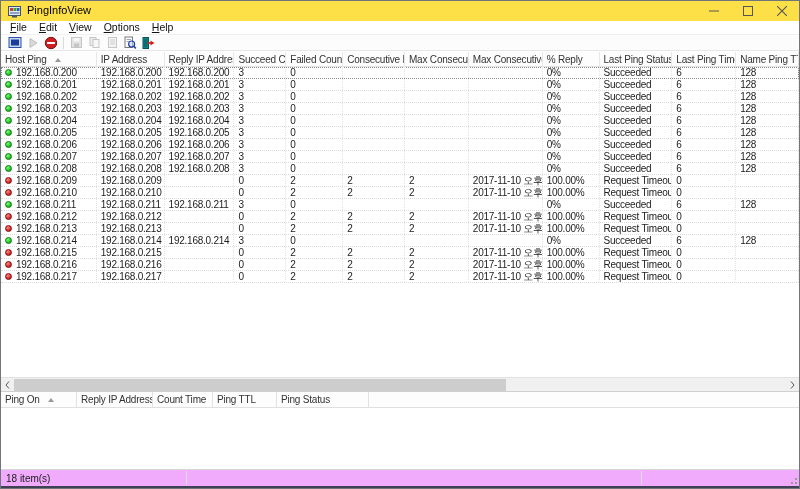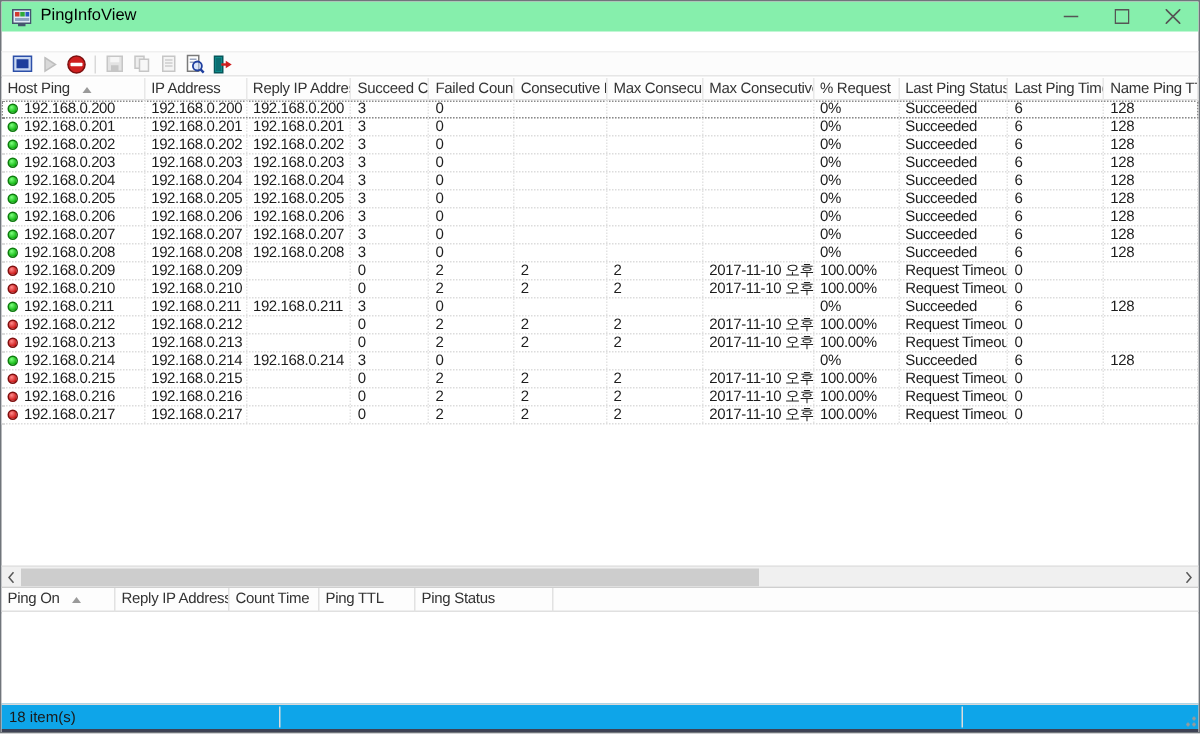--- a/index.html
+++ b/index.html
@@ -3,21 +3,21 @@
 <meta charset="utf-8">
 <style>
   * { margin:0; padding:0; box-sizing:border-box; }
   html,body { background:#e8e8e8; }
   body { font-family:"Liberation Sans","DejaVu Sans",sans-serif; }
   .window{
     position:relative; width:800px; height:489px; background:#fff;
     border:1px solid #70757b; overflow:hidden;
   }
   
-  .titlebar{ position:absolute; top:0; left:0; right:0; height:20px; background:#86efac;padding-left:24px; }
+  .titlebar{ position:absolute; top:0; left:0; right:0; height:20px; background:#fde047;padding-left:24px; }
   .app-icon{ position:absolute; left:7px; top:4px; width:13px; height:13px; }
   .title-text{ position:absolute; left:26px; top:3px; font-size:11px; color:#000; }
   .win-controls{ position:absolute; right:0; top:0; height:20px; display:flex; }
   .win-btn{ width:34px; height:20px; display:flex; align-items:center; justify-content:center; }
   
   .menubar{ position:absolute; top:20px; left:0; right:0; height:13px; background:#fff; font-size:10.5px; color:#111; padding-left:3px; }
   .menu-item{ display:inline-block; padding:0 6px; line-height:13px; }
   .menu-item u{ text-decoration:underline; }
   
   .toolbar{ position:absolute; top:33px; left:0; right:0; height:17px; background:#fcfcfc;
@@ -46,21 +46,21 @@
     border-top:1px solid #e2e2e2; }
   .hs-arrow{ position:absolute; top:0; width:13px; height:14px; display:flex; align-items:center; justify-content:center; color:#565656; font-size:9px; }
   .hs-left{ left:0; } .hs-right{ right:0; }
   .hs-thumb{ position:absolute; left:13px; top:1px; width:492px; height:12px; background:#cdcdcd; }
   
   .pane2-header{ position:absolute; top:390px; left:0; right:0; height:17px; background:#fdfdfd;
     border-top:1px solid #cfcfcf; border-bottom:1px solid #e0e0e0; display:flex; font-size:10px; color:#333; }
   .pane2-header .hcell{ height:16px; line-height:16px; border-right:1px solid #e2e2e2; }
   .pane2-body{ position:absolute; top:408px; left:0; right:0; height:60px; background:#fff; }
   
-  .statusbar{ position:absolute; top:468px; left:0; right:0; height:17px; background:#0ea5e9;
+  .statusbar{ position:absolute; top:468px; left:0; right:0; height:17px; background:#f0abfc;
     border-top:1px solid #d8d8d8; font-size:10px; color:#1a1a1a; }
   .sb-count{ position:absolute; left:5px; top:3px; }
   .sb-div1{ position:absolute; left:185px; top:1px; bottom:1px; width:1px; background:#dcdcdc; }
   .sb-link{ position:absolute; left:195px; top:3px; font-weight:bold; letter-spacing:-0.2px; }
   .sb-div2{ position:absolute; left:640px; top:1px; bottom:1px; width:1px; background:#dcdcdc; }
   .sb-grip{ position:absolute; right:1px; bottom:1px; width:10px; height:10px;
     background-image:radial-gradient(circle, #9a9a9a 1px, transparent 1.2px);
     background-size:4px 4px; background-position:bottom right;
     clip-path:polygon(100% 0, 100% 100%, 0 100%); }
   .bottomstrip{ position:absolute; top:485px; left:0; right:0; height:2px; background:#3e4254; }
@@ -92,20 +92,21 @@
           </svg>
       </div>
       <div class="win-btn">
         <svg width="10" height="10" viewBox="0 0 10 10">
             <path d="M0 0 L10 10 M10 0 L0 10" stroke="#555" stroke-width="1.1"></path>
           </svg>
       </div>
     </div>
   </div>
 
+  <div class="menubar"><span class="menu-item"><u>F</u>ile</span><span class="menu-item"><u>E</u>dit</span><span class="menu-item"><u>V</u>iew</span><span class="menu-item"><u>O</u>ptions</span><span class="menu-item"><u>H</u>elp</span></div>
 
   <div class="toolbar">
     <div class="tbtn">
       <svg width="14" height="14" viewBox="0 0 14 14">
         <rect x="1" y="1.5" width="12" height="10" fill="#c9d8f2" stroke="#2c4fa8"></rect>
         <rect x="3" y="3.5" width="8" height="6" fill="#1d3d9c"></rect>
       </svg>
     </div>
     <div class="tbtn disabled">
       <svg width="12" height="12" viewBox="0 0 12 12">
@@ -179,21 +180,21 @@
       <div class="hcell" style="width: 62px;">
         <span>Consecutive F...</span>
       </div>
       <div class="hcell" style="width: 64px;">
         <span>Max Consecut...</span>
       </div>
       <div class="hcell" style="width: 74px;">
         <span>Max Consecutive ...</span>
       </div>
       <div class="hcell" style="width: 57px;">
-        <span>% Request</span>
+        <span>% Reply</span>
       </div>
       <div class="hcell" style="width: 73px;">
         <span>Last Ping Status</span>
       </div>
       <div class="hcell" style="width: 64px;">
         <span>Last Ping Time</span>
       </div>
       <div class="hcell" style="width: 63px;">
         <span>Name Ping TTL</span>
       </div>

